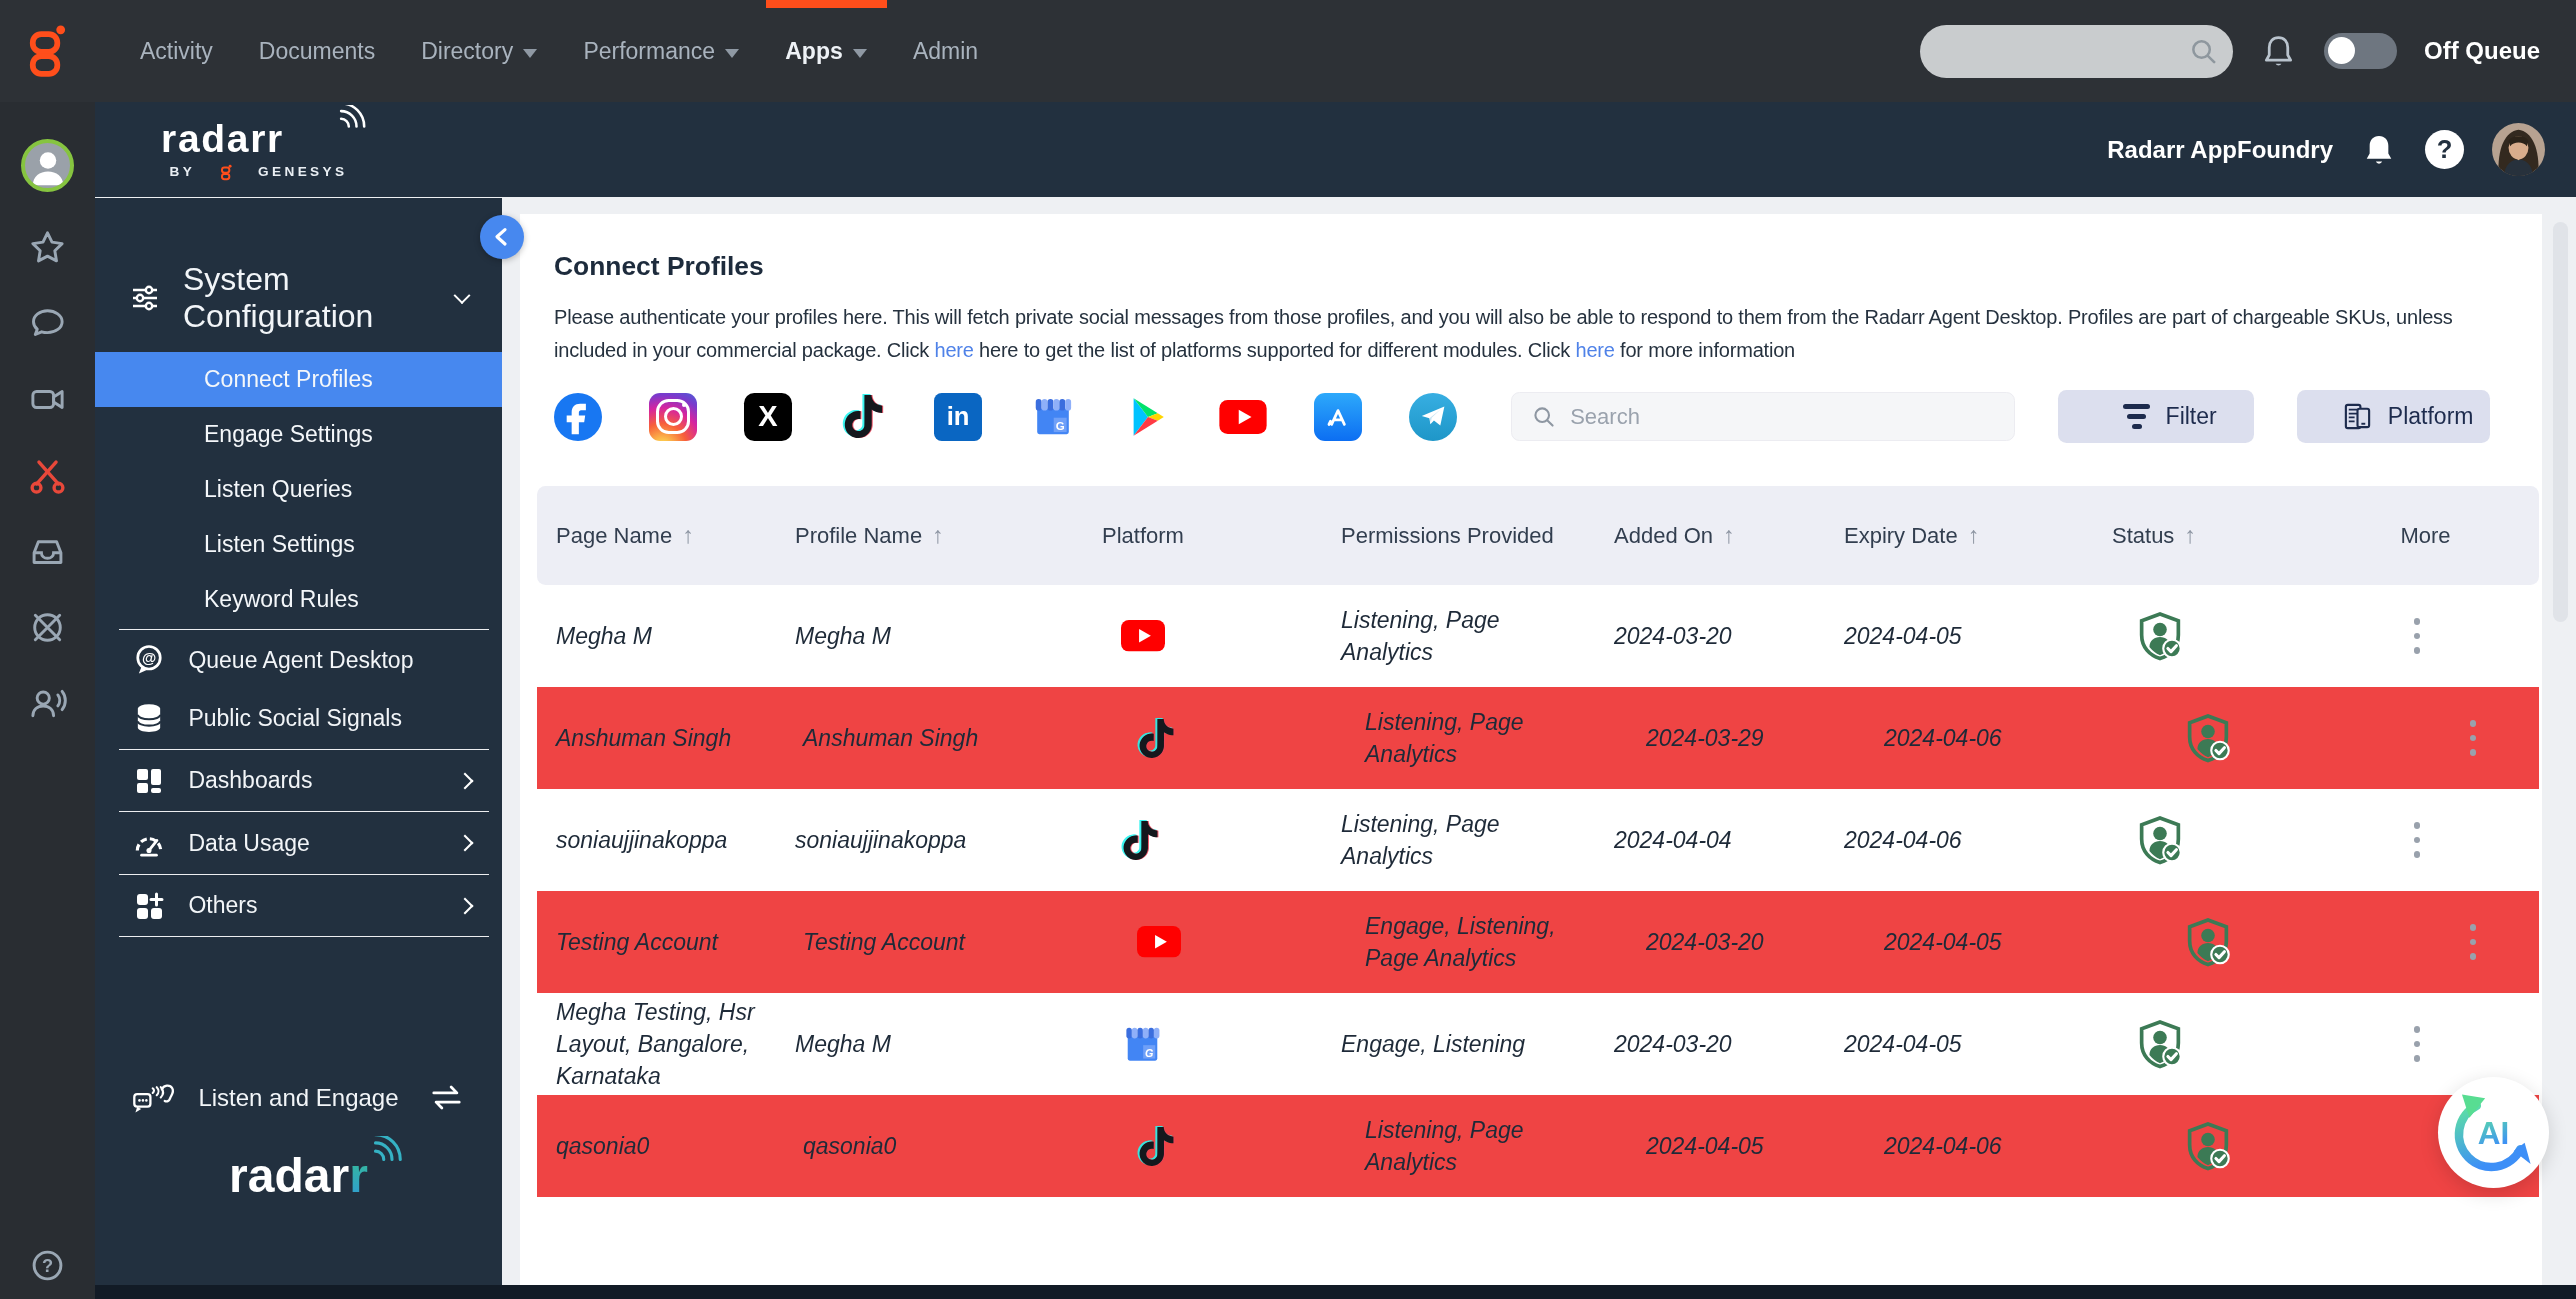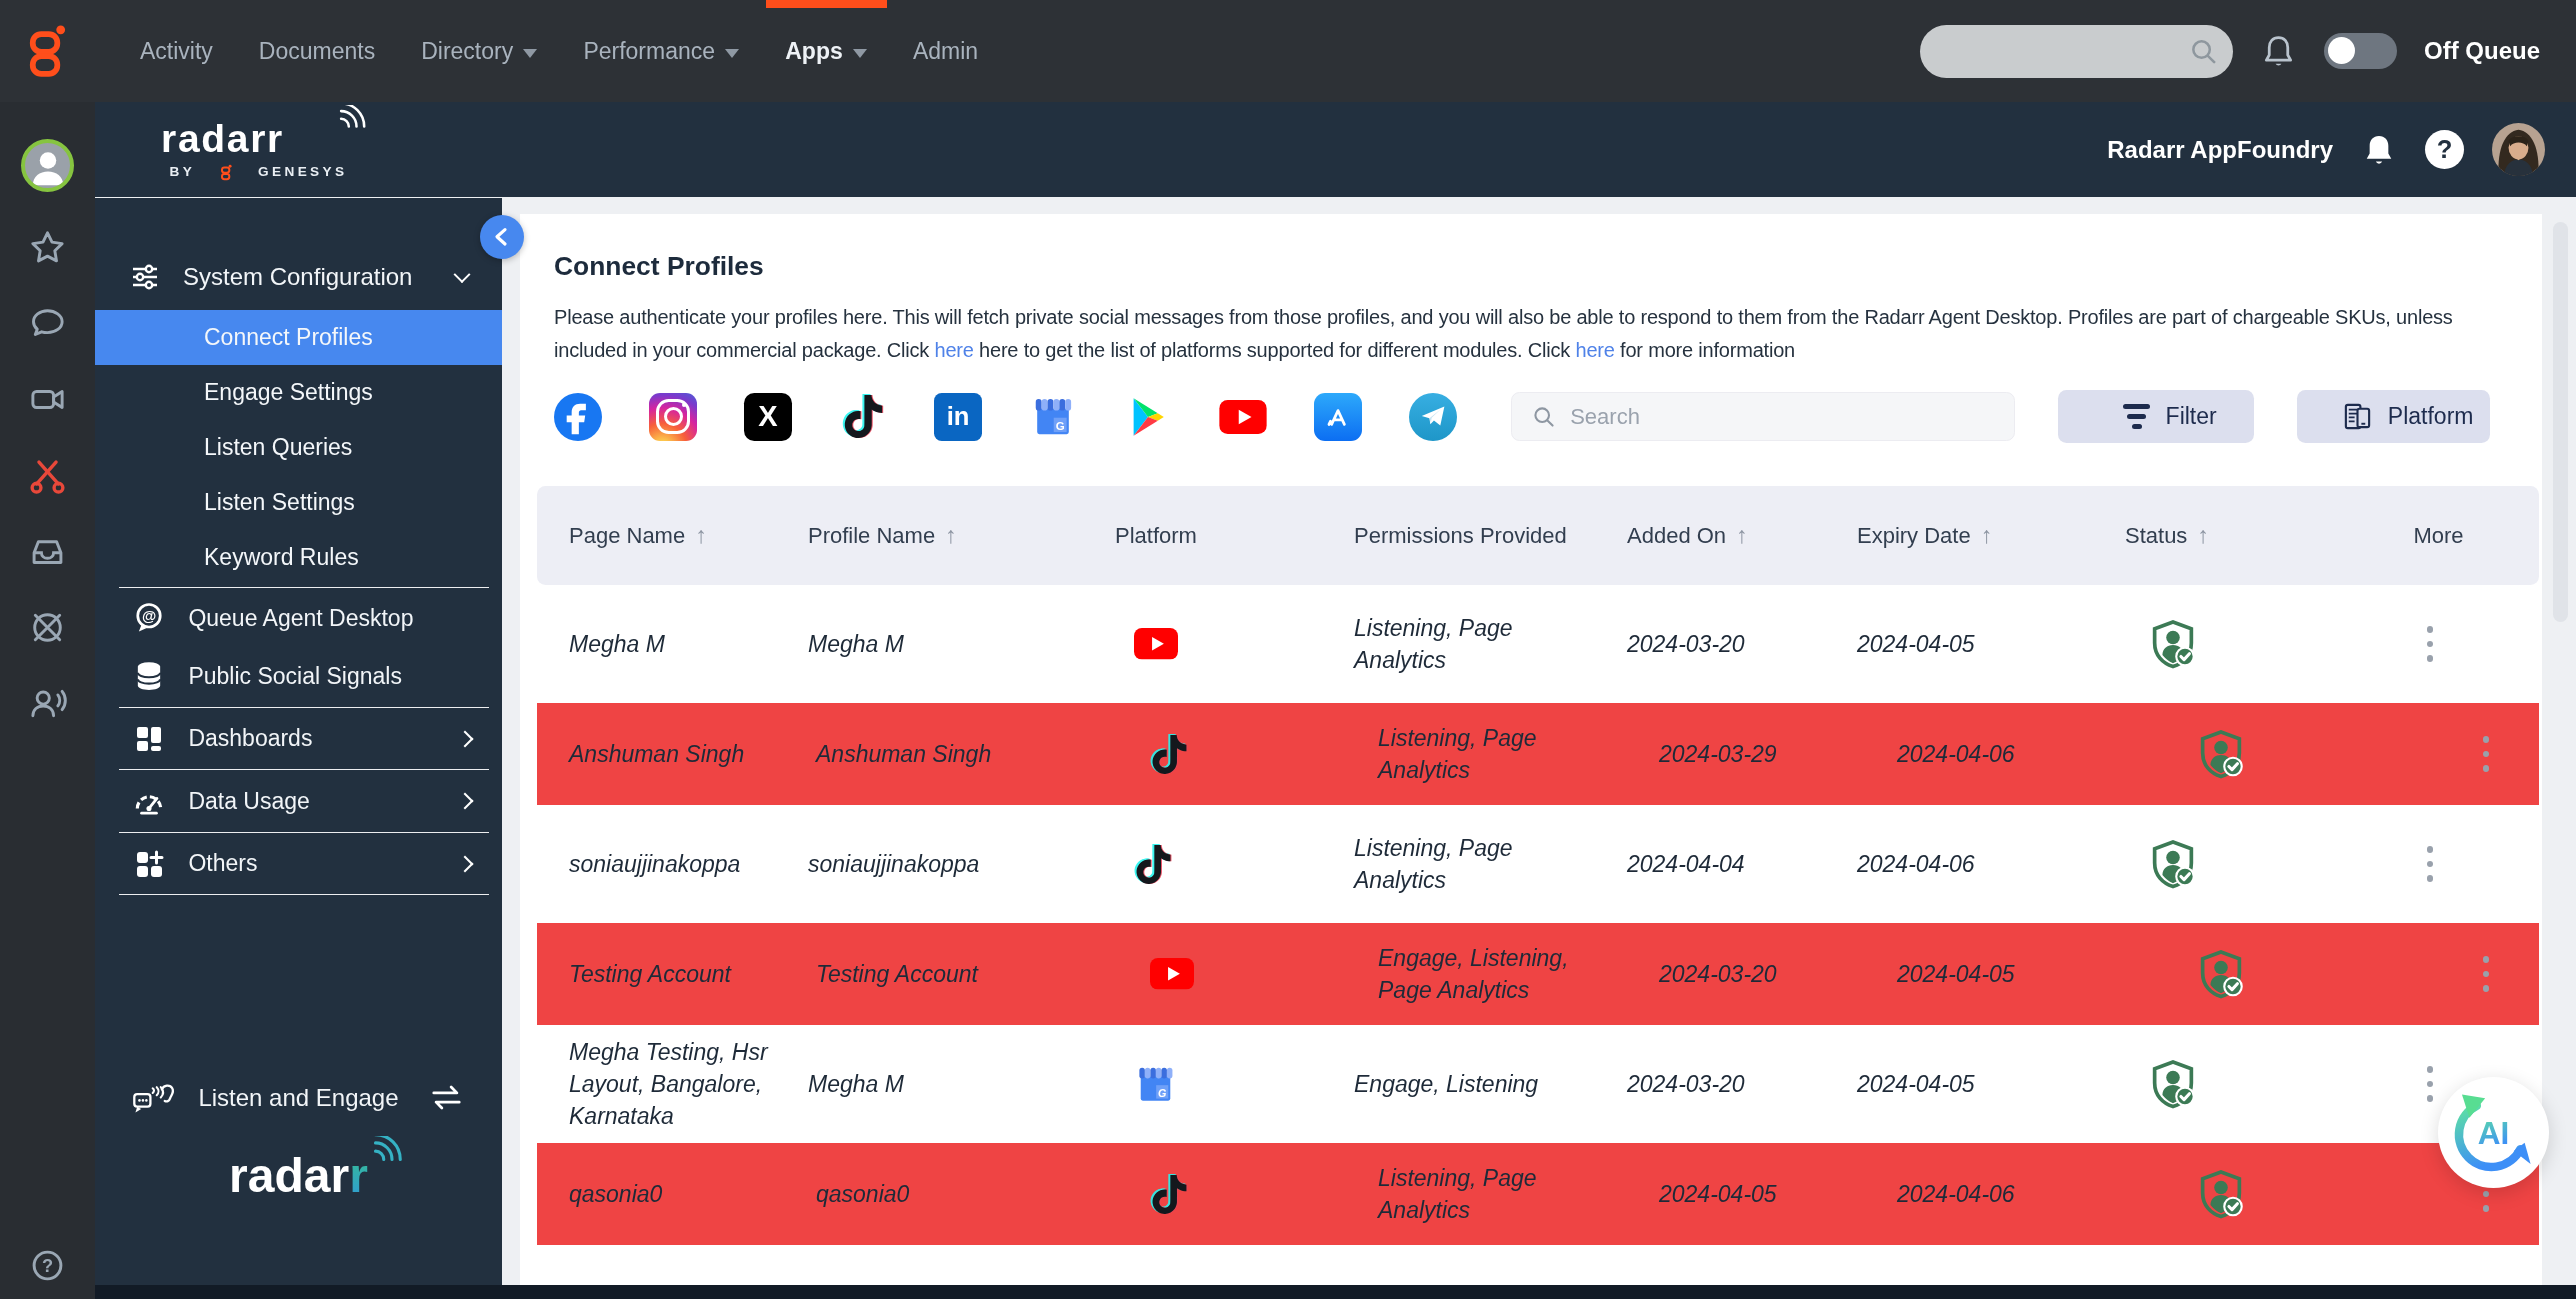--- a/index.html
+++ b/index.html
@@ -72,21 +72,21 @@
     font-weight: 800; font-size: 25.6px; display: flex; align-items: center; justify-content: center; cursor: pointer;
   }
   .rh-avatar { width: 53px; height: 53px; border-radius: 50%; overflow: hidden; cursor: pointer; }
   
   .sidebar { position: absolute; left: 95px; top: 198px; width: 407px; bottom: 15.3px; background: #22303f; color: #f2f5f8; }
   .collapse-btn {
     position: absolute; left: 480px; top: 215px; width: 44px; height: 44px; border-radius: 50%;
     background: #4788ef; display: flex; align-items: center; justify-content: center; z-index: 6; cursor: pointer;
     box-shadow: 0 1.7px 6.8px rgba(0,0,0,.25);
   }
-  .sb-section { display: flex; align-items: center; gap: 22px; padding: 63px 34px 0 34px; font-size: 24px; font-weight: 500; cursor: pointer; }
+  .sb-section { display: flex; align-items: center; gap: 22px; padding: 63px 34px 0 34px; font-size: 32px; font-weight: 500; cursor: pointer; }
   .sb-section .label { flex: 1; }
   .chev { width: 12px; height: 12px; border-right: 2.6px solid #fff; border-bottom: 2.6px solid #fff; }
   .chev.down { transform: rotate(45deg) translate(-1.7px,-1.7px); }
   .chev.right { transform: rotate(-45deg); }
   .sb-sub { margin-top: 17px; }
   .sb-sub-item { height: 55px; display: flex; align-items: center; padding-left: 109px; font-size: 23px; color: #f4f7fa; cursor: pointer; }
   .sb-sub-item.active { background: #4788ef; }
   .sb-divider { border: none; border-top: 1.7px solid rgba(255,255,255,.92); margin: 1.7px 12.8px 1.7px 24px; }
   .sb-menu-item { height: 58px; display: flex; align-items: center; padding: 0 31px 0 34px; font-size: 23px; gap: 20.4px; cursor: pointer; }
   .mi-icon { width: 39px; display: flex; justify-content: center; align-items: center; }
@@ -136,21 +136,21 @@
   .t-btn.filter { width: 196px; }
   .t-btn.platform { width: 193px; }
   .filter-bars { display: flex; flex-direction: column; gap: 5.1px; align-items: center; }
   .filter-bars i { display: block; height: 5.1px; border-radius: 2.6px; background: #1d2b4d; }
   .filter-bars i:nth-child(1){ width: 27px; } .filter-bars i:nth-child(2){ width: 19px; } .filter-bars i:nth-child(3){ width: 10.2px; }
   
   .table { margin: 44px 2.6px 0 17px; }
   .thead, .trow {
     display: grid;
     grid-template-columns: 239px 307px 239px 273px 230px 268px 268px 1fr;
-    padding-left: 32px; align-items: center; margin-top: 8px;
+    padding-left: 19px; align-items: center;
   }
   .thead { background: #edeef5; border-radius: 8.5px; min-height: 99px; color: #323e4f; font-size: 22px; }
   .th { display: flex; align-items: center; gap: 10.2px; padding-right: 36px; line-height: 29px; }
   .sort-arrow { color: #8d95a2; font-size: 23px; cursor: pointer; }
   .trow { min-height: 102px; font-size: 23px; color: #1e2a38; font-style: italic; }
   .trow.alt { background: #ef4444; gap: 8px; }
   .cell { padding-right: 36px; line-height: 32px; }
   .cell-platform { display: flex; align-items: center; padding-left: 19px; }
   .cell-status { padding-left: 24px; display: flex; align-items: center; }
   .cell-more { padding-left: 29px; display: flex; align-items: center; }

